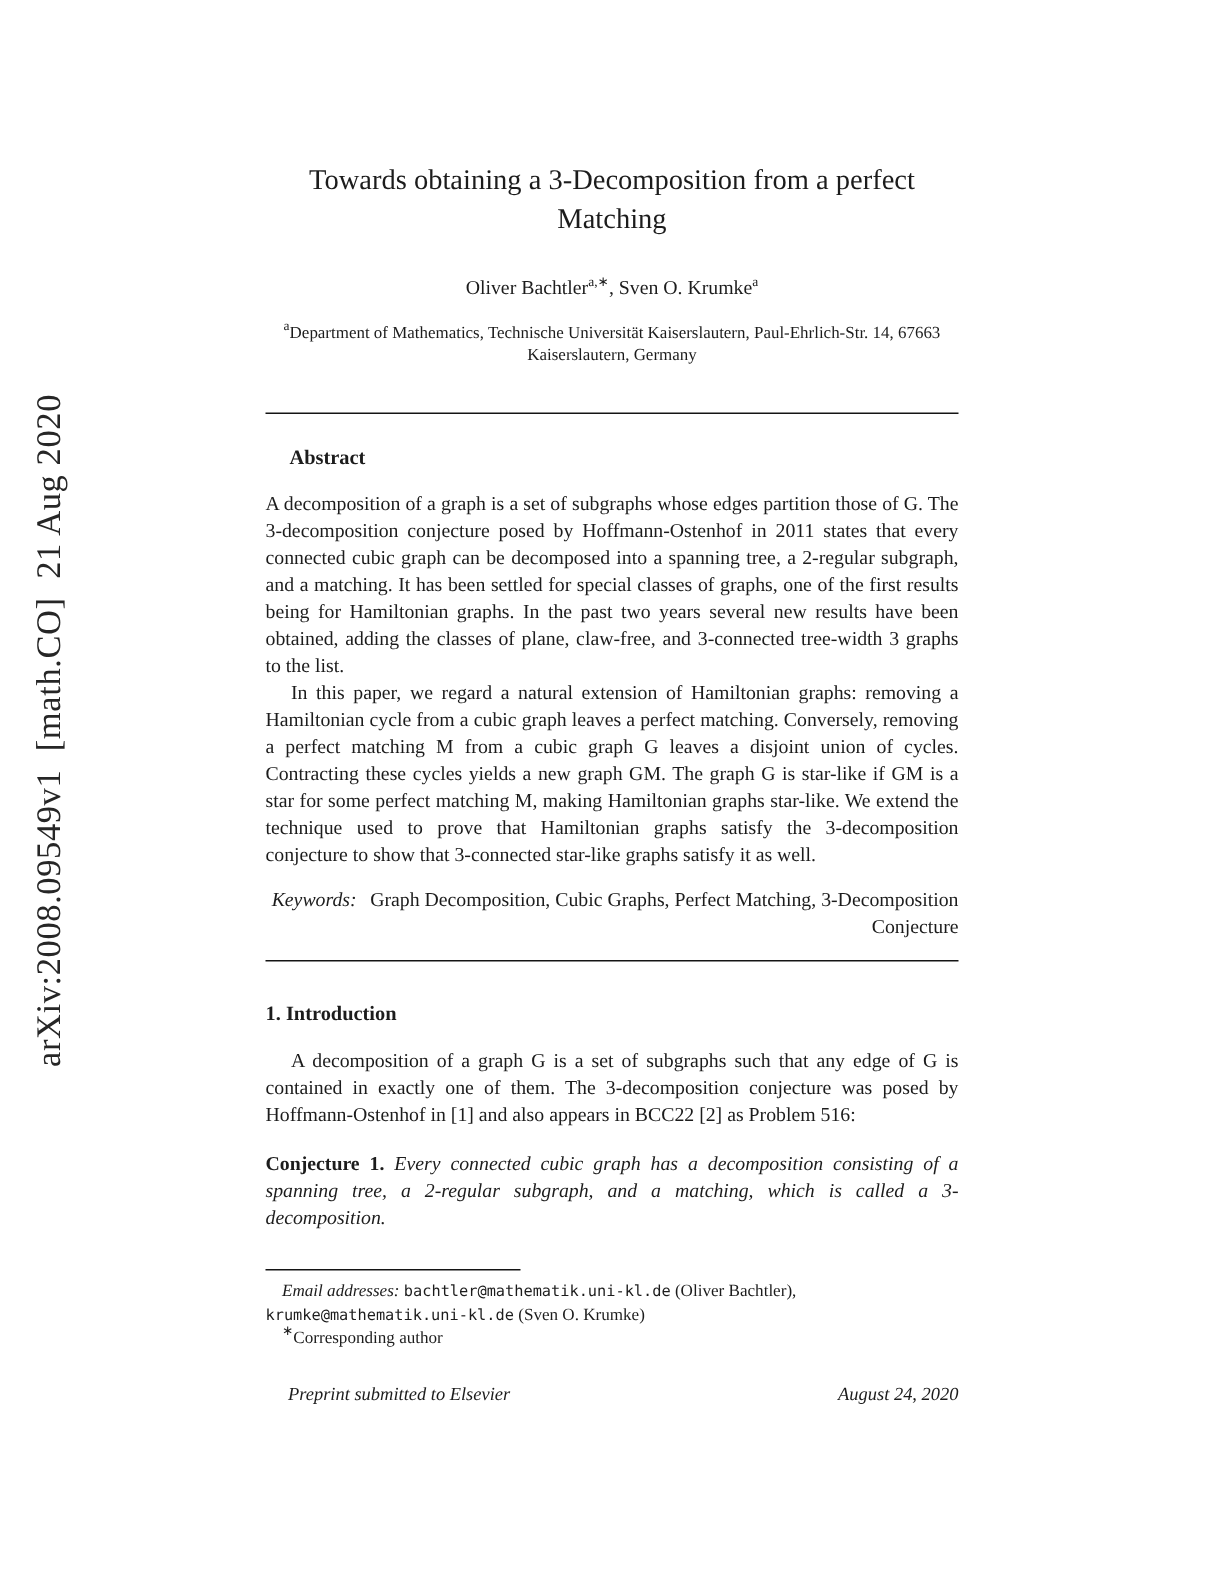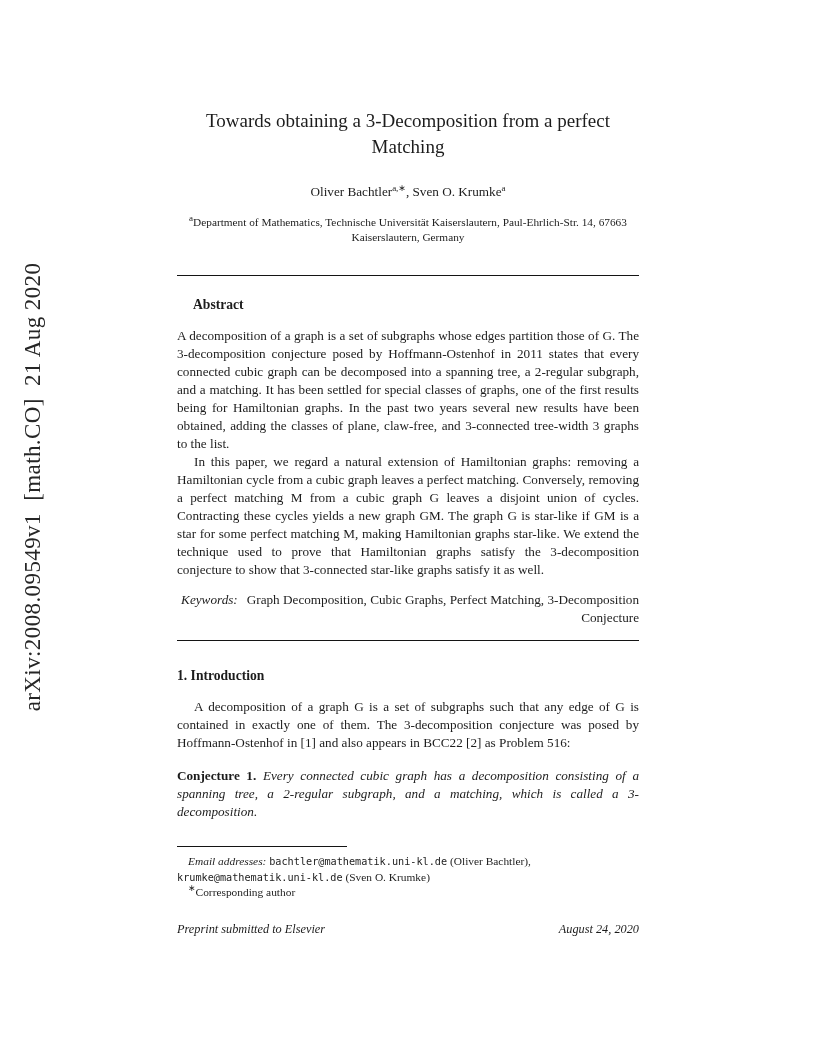--- a/index.html
+++ b/index.html
@@ -47,21 +47,21 @@
   .conj-label { font-weight: 700; }
   .conj-text { font-style: italic; }
 
   .footnote { margin-top: 25px; }
   .footnote-rule { border: none; border-top: 1px solid #141414; width: 170px; margin: 0 0 7px 0; }
   .fn-line { margin: 0; font-size: 11.4px; line-height: 15.5px; text-indent: 11px; text-align: left; }
   .fn-label { font-style: italic; }
   .mono { font-family: "DejaVu Sans Mono", monospace; font-size: 10.2px; }
 
   .footer {
-    position: absolute; left: 177px; right: 177px; top: 922px;
+    position: absolute; left: 192px; right: 177px; top: 922px;
     display: flex; justify-content: space-between;
     font-style: italic; font-size: 12.3px;
   }
 </style>
 </head>
 <body>
 
 <div class="page">
 
   <div class="watermark">arXiv:2008.09549v1  [math.CO]  21 Aug 2020</div>

